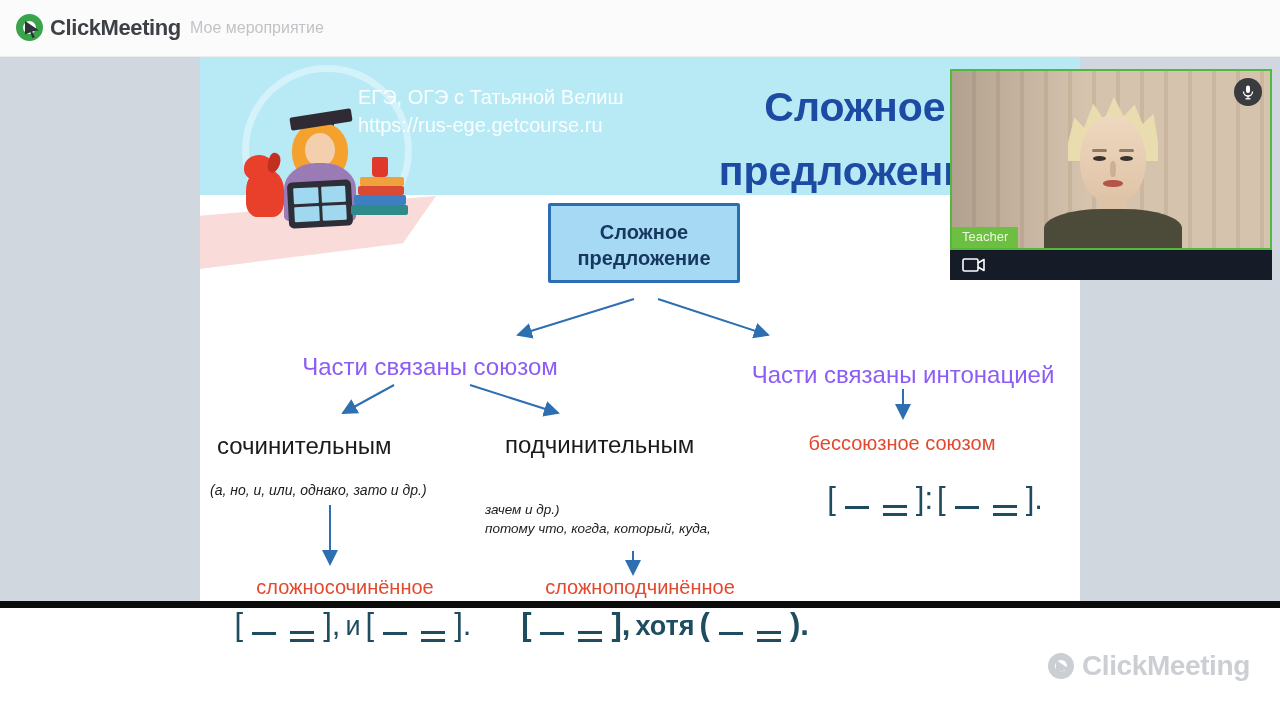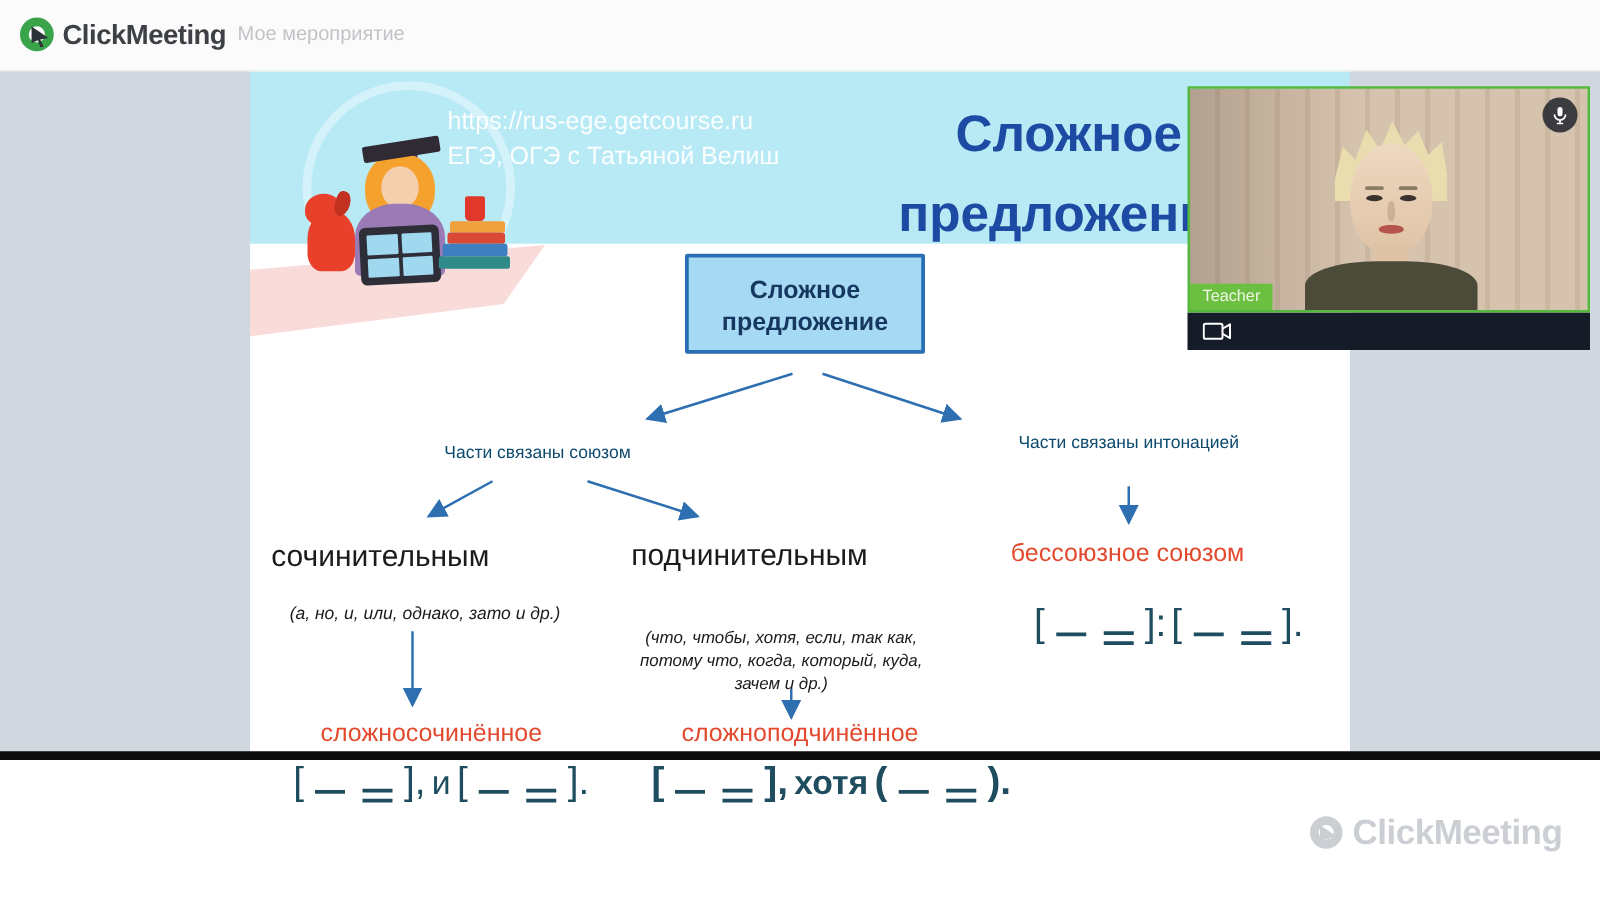--- a/index.html
+++ b/index.html
@@ -64,24 +64,24 @@
   .bk3 { position:absolute; left:154px; top:78px; width:52px; height:10px; background:#3e7fc1; border-radius:2px;}
   .bk4 { position:absolute; left:151px; top:88px; width:57px; height:10px; background:#2f8a8a; border-radius:2px;}
 
   
   .root-box { position:absolute; left:348px; top:146px; width:192px; height:80px;
     background:#a6d9f3; border:3px solid #2a6fb4; border-radius:2px;
     text-align:center; font-size:20px; line-height:26px; font-weight:bold;
     color:#16375f; padding-top:13px; }
   svg.arrows { position:absolute; left:0; top:0; width:880px; height:656px;
     pointer-events:none; }
-  .t-blue  { position:absolute; text-align:center; font-size:14px; color:#0c4a6e; }
+  .t-blue  { position:absolute; text-align:center; font-size:24px; color:#8b5cf6; }
   .t-black { position:absolute; text-align:left; font-size:24px; color:#1b1b1b; }
   .t-red   { position:absolute; text-align:center; font-size:20px; color:#e2492d; }
-  .t-ital  { position:absolute; text-align:center; font-style:italic; color:#1b1b1b; }
+  .t-ital  { position:absolute; font-style:italic; color:#1b1b1b; }
   .scheme  { position:absolute; text-align:center; font-size:31px; color:#1e4d5f;
     white-space:nowrap; }
   .scheme .word { font-size:27px; margin:0 3px; }
   .scheme .tok { margin:0 2px; }
   .scheme .sline { display:inline-block; width:24px; height:3px; background:#1e4d5f;
     margin:0 7px; vertical-align:0px; }
   .scheme .dline { display:inline-block; width:24px; height:11px;
     border-top:3px solid #1e4d5f; border-bottom:3px solid #1e4d5f;
     margin:0 7px; vertical-align:-7px; }
 
@@ -144,22 +144,22 @@
       <span class="brand-text">ClickMeeting</span>
     </div>
     <div class="topbar-title">Мое мероприятие</div>
   </div>
 
   <div class="slide">
 
     <div class="slide-header">
       <div class="deco-circle"></div>
       <div class="course-info">
+        <div>ЕГЭ, ОГЭ с Татьяной Велиш</div>
         <div>https://rus-ege.getcourse.ru</div>
-        <div>ЕГЭ, ОГЭ с Татьяной Велиш</div>
       </div>
       <div class="slide-title">
         <div>Сложное</div>
         <div>предложение</div>
       </div>
       <div class="illus">
         <div class="desk"></div>
         <div class="dog-body"></div>
         <div class="dog-head"></div>
         <div class="dog-ear"></div>
@@ -198,38 +198,37 @@
         <line x1="433" y1="494" x2="433" y2="517" marker-end="url(#ah)"></line>
       </g>
     </svg>
 
     <div class="root-box">
       <div>Сложное</div>
       <div>предложение</div>
     </div>
 
     <div class="t-blue" style="left:30px; top:296px; width:400px;">Части связаны союзом</div>
-    <div class="t-blue" style="left:503px; top:288px; width:400px;">Части связаны интонацией</div>
+    <div class="t-blue" style="left:503px; top:304px; width:400px;">Части связаны интонацией</div>
 
     <div class="t-black" style="left:17px; top:375px; width:240px;">сочинительным</div>
 
     <div class="t-black" style="left:305px; top:375px; width:240px; line-height:26px;">
       <div>подчинительным</div>
     </div>
 
     <div class="t-red" style="left:552px; top:375px; width:300px;">бессоюзное союзом</div>
 
     <div class="t-ital" style="left:10px; top:425px; width:260px; font-size:14px;">(а, но, и, или, однако, зато и др.)</div>
 
     <div class="scheme" style="left:585px; top:424px; width:300px;"><span class="tok">[</span><span class="sline"></span><span class="dline"></span><span class="tok">]:</span><span class="tok">[</span><span class="sline"></span><span class="dline"></span><span class="tok">].</span></div>
 
     <div class="t-ital" style="left:285px; top:444px; width:280px; font-size:13.5px; line-height:18.5px;">
-      <div>(что, чтобы, хотя, если, так как,</div>
+      <div>зачем и др.)</div>
       <div>потому что, когда, который, куда,</div>
-      <div>зачем и др.)</div>
     </div>
 
     <div class="t-red" style="left:25px; top:519px; width:240px;">сложносочинённое</div>
     <div class="t-red" style="left:320px; top:519px; width:240px;">сложноподчинённое</div>
 
     <div class="scheme" style="left:8px; top:550px; width:290px;"><span class="tok">[</span><span class="sline"></span><span class="dline"></span><span class="tok">],</span><span class="word">и</span><span class="tok">[</span><span class="sline"></span><span class="dline"></span><span class="tok">].</span></div>
     <div class="scheme" style="left:305px; top:550px; width:320px;font-weight:bold;"><span class="tok">[</span><span class="sline"></span><span class="dline"></span><span class="tok">],</span><span class="word">хотя</span><span class="tok">(</span><span class="sline"></span><span class="dline"></span><span class="tok">).</span></div>
   </div>
 
   <div class="watermark">

